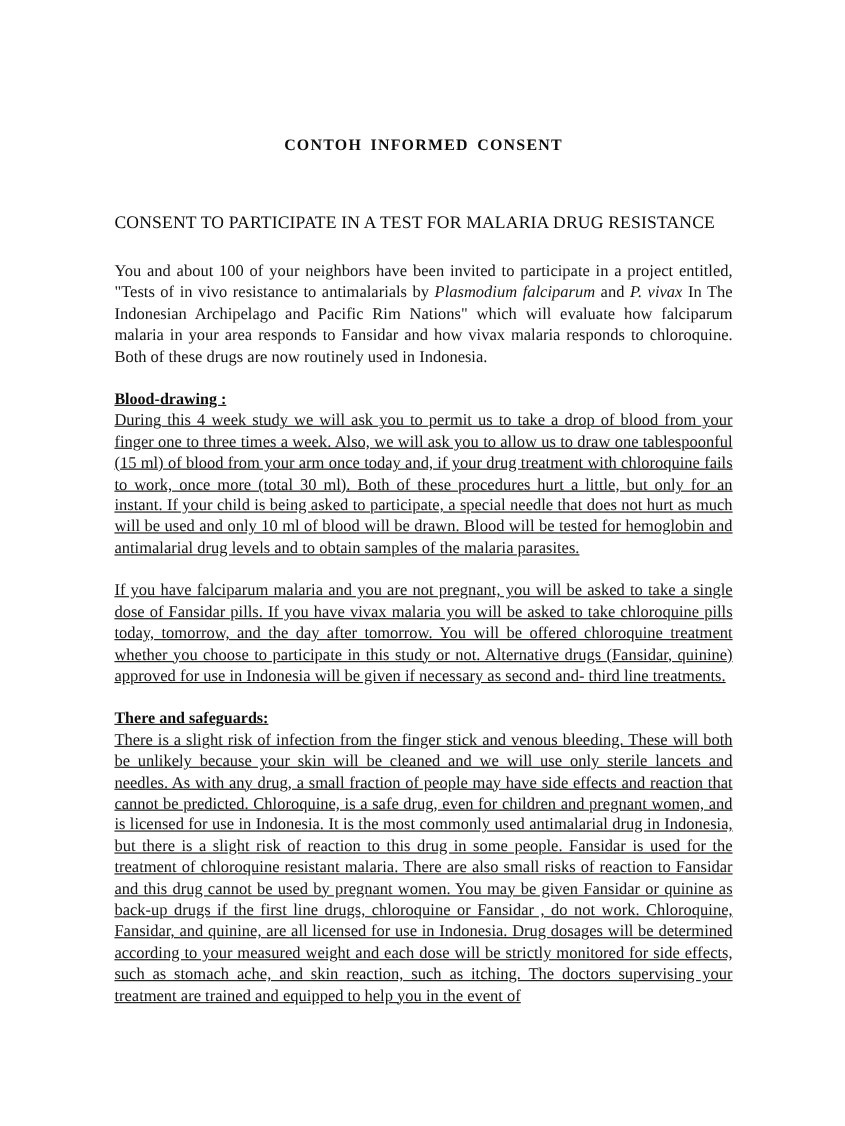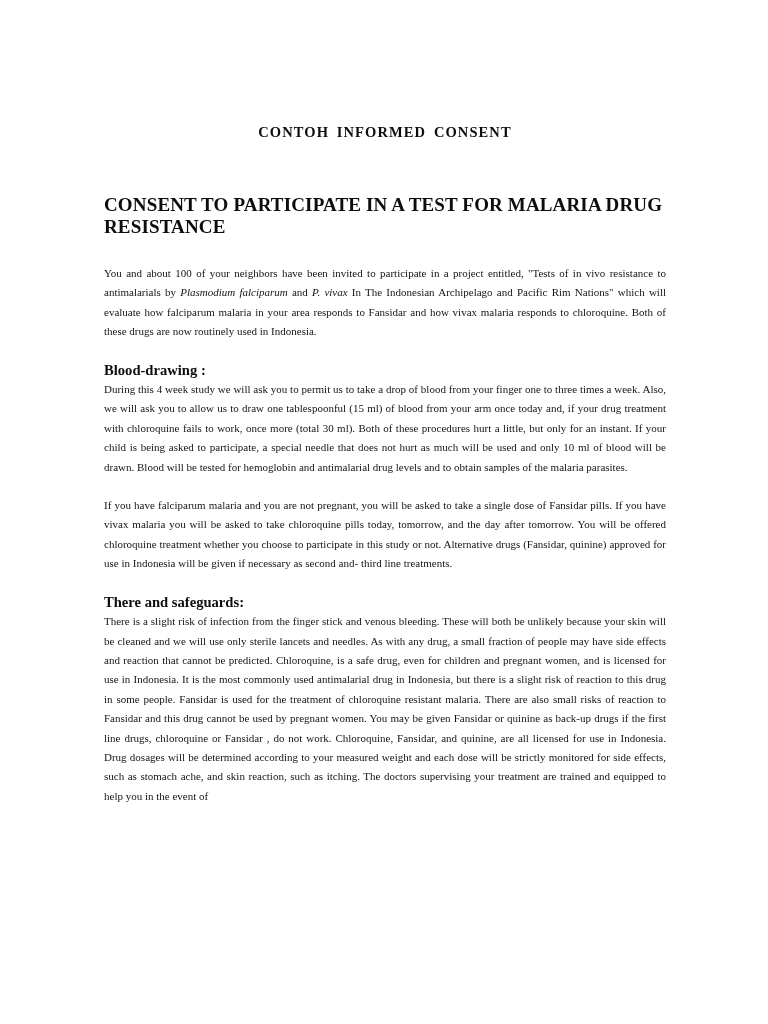--- a/index.html
+++ b/index.html
@@ -36,40 +36,40 @@
     font-weight: bold;
     font-size: 14.5px;
     letter-spacing: 1.1px;
     margin: 0;
     padding-top: 124px;
     color: #0d0d0d;
     word-spacing: 3px;
   }
 
   .doc-subtitle {
-    font-weight: bold;
-    font-size: 19px;
+    font-weight: normal;
+    font-size: 16px;
     margin: 0;
     padding-top: 53px;
     text-align: left;
     color: #0d0d0d;
     letter-spacing: 0.15px;
   }
 
   .para {
-    font-size: 11px;
+    font-size: 15px;
     line-height: 19.4px;
     text-align: justify;
     text-justify: inter-word;
     margin: 0;
     color: #141414;
   }
 
   .block-gap-first { padding-top: 26px; }
-  .block-gap { padding-top: 19px; }
+  .block-gap { padding-top: 19px; text-decoration: underline; }
 
   .sec-head {
     font-weight: bold;
     font-size: 14.6px;
     line-height: 19.4px;
     margin: 0;
     color: #0d0d0d;
   }
 
   .it { font-style: italic; }

